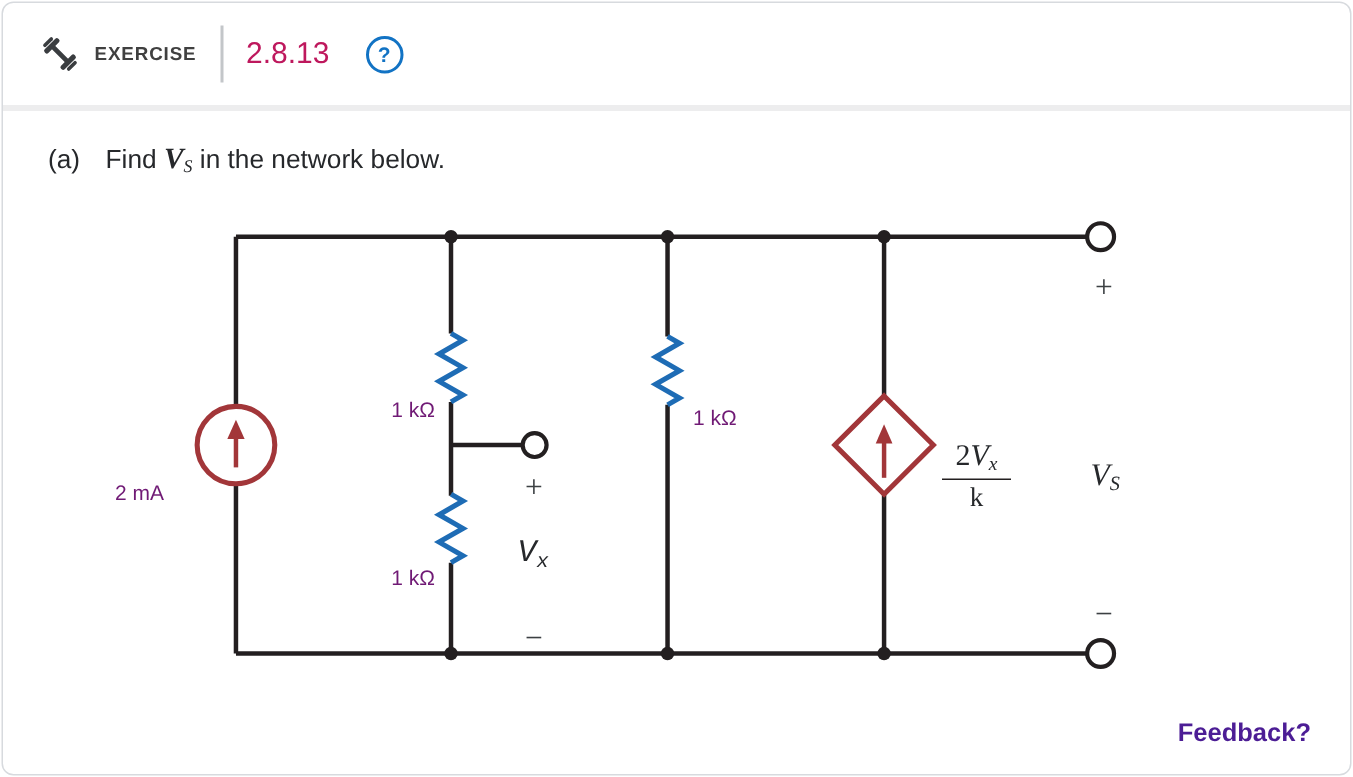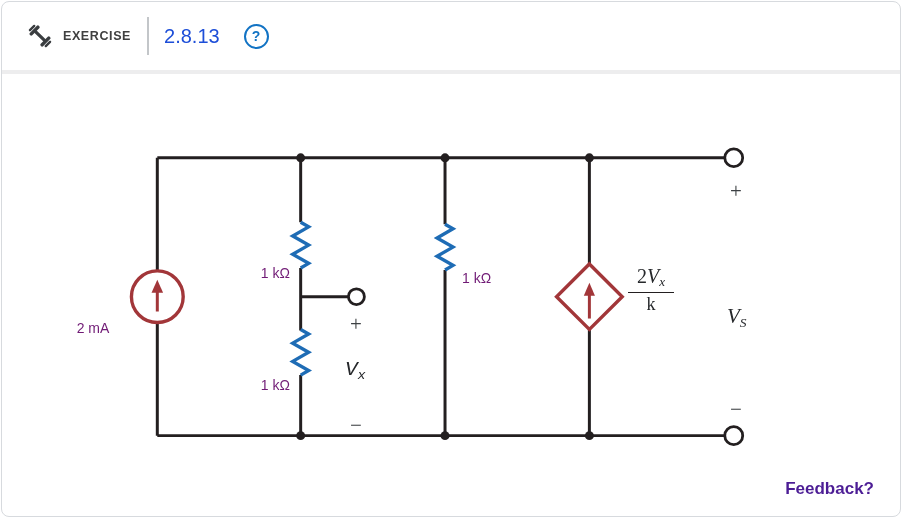--- a/index.html
+++ b/index.html
@@ -4,40 +4,40 @@
 <style>
   html,body{margin:0;padding:0;background:#fff;}
   body{width:902px;height:518px;font-family:"Liberation Sans",sans-serif;-webkit-font-smoothing:antialiased;}
   .card{position:relative;width:898px;height:514px;margin:1px;border:1px solid #d7dade;border-radius:8px;background:#fff;overflow:hidden;}
 
   
   .header{position:absolute;left:0;top:0;width:100%;height:68px;display:flex;align-items:center;}
   .ex-icon{margin-left:24px;width:28px;height:28px;display:flex;align-items:center;justify-content:center;}
   .ex-label{margin-left:9px;font-size:12.5px;font-weight:bold;letter-spacing:.6px;color:#404040;}
   .vdiv{margin-left:16px;width:2px;height:38px;background:#c3c6c9;}
-  .ex-num{margin-left:15px;font-size:20px;color:#1d4ed8;}
+  .ex-num{margin-left:15px;font-size:20px;color:#be185d;}
   .help{margin-left:24px;width:21px;height:21px;border:2.6px solid #1273c4;border-radius:50%;
         display:flex;align-items:center;justify-content:center;font-size:14px;font-weight:bold;color:#1273c4;cursor:pointer;}
   .hdivider{position:absolute;left:0;top:68px;width:100%;height:4px;background:#ededee;}
 
   
   .question{position:absolute;left:30px;top:94px;font-size:17.5px;color:#26282b;}
   .q-part{display:inline-block;}
   .q-text{margin-left:17px;}
   .mvar{font-family:"Liberation Serif",serif;font-style:italic;font-weight:600;font-size:1.12em;}
   sub.msub{font-family:"Liberation Serif",serif;font-style:italic;font-size:.68em;vertical-align:-.22em;}
 
   
   .circuit{position:absolute;left:0;top:0;width:100%;height:100%;pointer-events:none;}
   .clabel{position:absolute;color:#701a75;font-size:14px;white-space:nowrap;margin-top:32px;}
   .sign{position:absolute;color:#3c4043;font-family:"Liberation Serif",serif;font-size:21px;text-align:center;width:26px;}
   .vlab{position:absolute;font-family:"Liberation Serif",serif;font-style:italic;font-size:21px;color:#26282b;}
   .vlab sub{font-size:13.5px;font-style:italic;vertical-align:-.28em;}
   .frac{position:absolute;left:626px;top:263px;width:46px;text-align:center;color:#26282b;font-family:"Liberation Serif",serif;}
-  .frac .num{font-size:20px;border-bottom:1.8px solid #231f20;padding-bottom:2px;}
+  .frac .num{font-size:20px;border-bottom:1.8px solid #231f20;padding-bottom:2px;margin-top:28px;}
   .frac .num i{font-style:italic;}
   .frac .num sub{font-size:13px;font-style:italic;vertical-align:-.25em;}
   .frac .den{font-size:18px;padding-top:1px;}
 
   .feedback{position:absolute;right:26px;top:477px;font-size:17px;font-weight:bold;color:#4c1d95;text-decoration:none;cursor:pointer;}
 </style>
 </head>
 <body>
 
 <div class="card">
@@ -54,20 +54,25 @@
         </g>
       </svg>
     </span>
     <span class="ex-label">EXERCISE</span>
     <span class="vdiv"></span>
     <span class="ex-num">2.8.13</span>
     <span class="help">?</span>
   </div>
   <div class="hdivider"></div>
 
+  <div class="question">
+    <span class="q-part">(a)</span><span class="q-text"><span>Find</span>
+      <span class="mvar">V</span><sub class="msub">S</sub>
+      <span>in the network below.</span></span>
+  </div>
 
   <svg class="circuit" viewBox="0 0 902 518" preserveAspectRatio="none">
 
     <g stroke="#231f20" stroke-width="3" fill="none">
       <path d="M156 157 H726"></path>
       <path d="M156 437 H726"></path>
       <path d="M156 157 V437"></path>
       <path d="M300 157 V222 M300 268 V331 M300 376 V437"></path>
       <path d="M445 157 V224 M445 270 V437"></path>
       <path d="M590 157 V265 M590 329 V437"></path>

